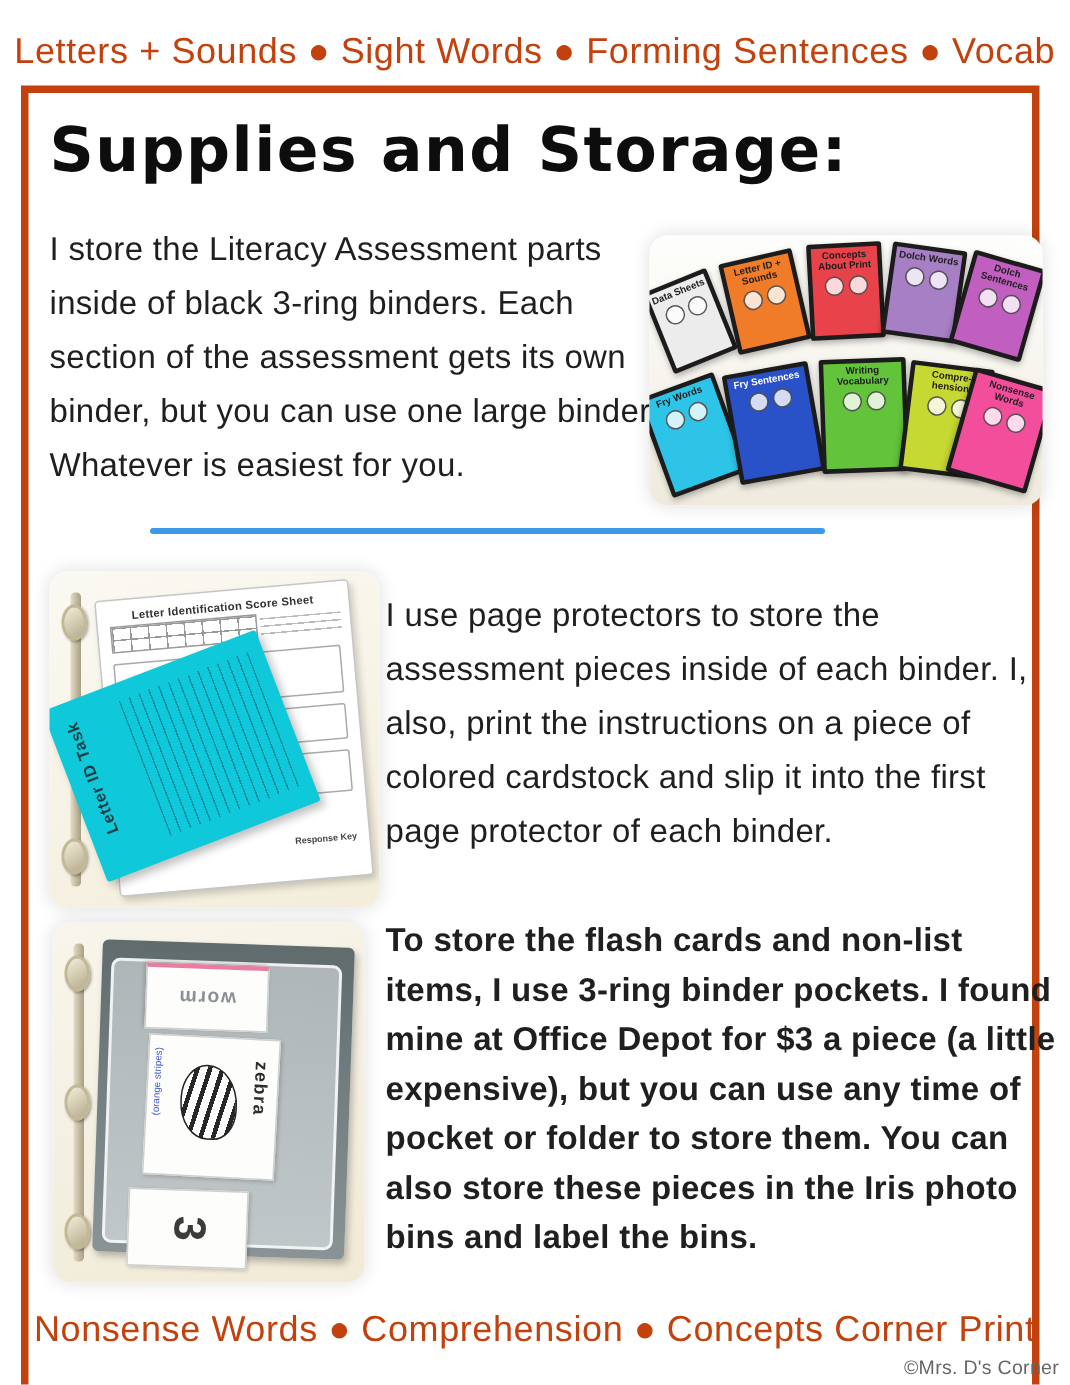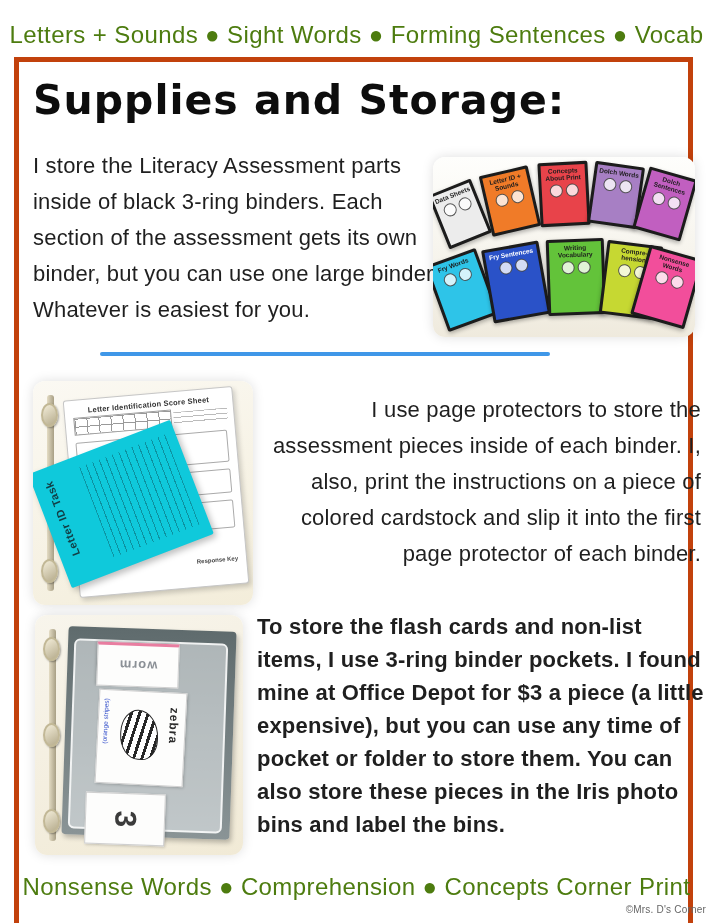--- a/index.html
+++ b/index.html
@@ -2,21 +2,21 @@
 <html><head>
 <meta charset="utf-8">
 <style>
   html,body{margin:0;padding:0;}
   body{
     width:713px;height:923px;position:relative;background:#ffffff;
     font-family:"Liberation Sans", sans-serif;color:#222;overflow:hidden;
   }
   .banner{
     position:absolute;left:0;width:713px;text-align:center;
-    color:#4d7c0f;font-size:24px;letter-spacing:0.4px;white-space:nowrap;
+    color:#c2410c;font-size:24px;letter-spacing:0.4px;white-space:nowrap;
   }
   .banner.top{top:21px;}
   .banner.bottom{top:873px;}
   .content-panel{
     position:absolute;left:14px;top:57px;width:679px;height:872px;
     border:5px solid #c2410c;box-sizing:border-box;background:#fff;
   }
   .page-title{
     position:absolute;left:14px;top:14px;
     font-family:"DejaVu Sans", sans-serif;font-weight:bold;
@@ -105,21 +105,21 @@
     font-size:12px;font-weight:bold;color:#2c2c2c;letter-spacing:1px;}
   .p2-zebra-note{position:absolute;left:3px;top:8px;writing-mode:vertical-rl;
     transform:rotate(180deg);font-size:6.5px;color:#3a55cc;}
   .p2-zebra-art{position:absolute;left:22px;top:18px;width:36px;height:48px;
     border:1.5px solid #222;border-radius:45% 55% 40% 50%;
     background:repeating-linear-gradient(105deg,#272727 0 3px,#ffffff 3px 8px);}
   .p2-three{left:50px;top:178px;width:78px;height:50px;transform:rotate(2deg);
     display:flex;align-items:center;justify-content:center;}
   .p2-three-label{font-size:30px;font-weight:bold;color:#3b3b3b;transform:rotate(90deg);display:block;}
 
-  .copyright{position:absolute;right:7px;top:904px;font-size:10px;color:#666;letter-spacing:0.2px;}
+  .copyright{position:absolute;right:7px;top:904px;font-size:13px;color:#666;letter-spacing:0.2px;}
 </style>
 </head>
 <body>
 
 <div class="banner top">Letters + Sounds ● Sight Words ● Forming Sentences ● Vocab</div>
 
 <div class="content-panel">
 
   <h1 class="page-title" style="margin:0;">Supplies and Storage:</h1>
 
@@ -185,21 +185,21 @@
       <div class="p1-box b2"></div>
       <div class="p1-box b3"></div>
       <span class="p1-response">Response Key</span>
     </div>
     <div class="p1-card">
       <span class="p1-card-title">Letter ID Task</span>
       <div class="p1-card-lines"></div>
     </div>
   </div>
 
-  <p class="para protector" style="margin:0;text-align:right;">I use page protectors to store the assessment pieces inside of each binder. I, also, print the instructions on a piece of colored cardstock and slip it into the first page protector of each binder.</p>
+  <p class="para protector" style="margin:0;">I use page protectors to store the assessment pieces inside of each binder. I, also, print the instructions on a piece of colored cardstock and slip it into the first page protector of each binder.</p>
 
   <div class="photo photo-pocket">
     <div class="spine"></div>
     <div class="rings">
       <span class="ring"></span>
       <span class="ring"></span>
       <span class="ring"></span>
     </div>
     <div class="p2-cover"></div>
     <div class="p2-pouch"></div>

